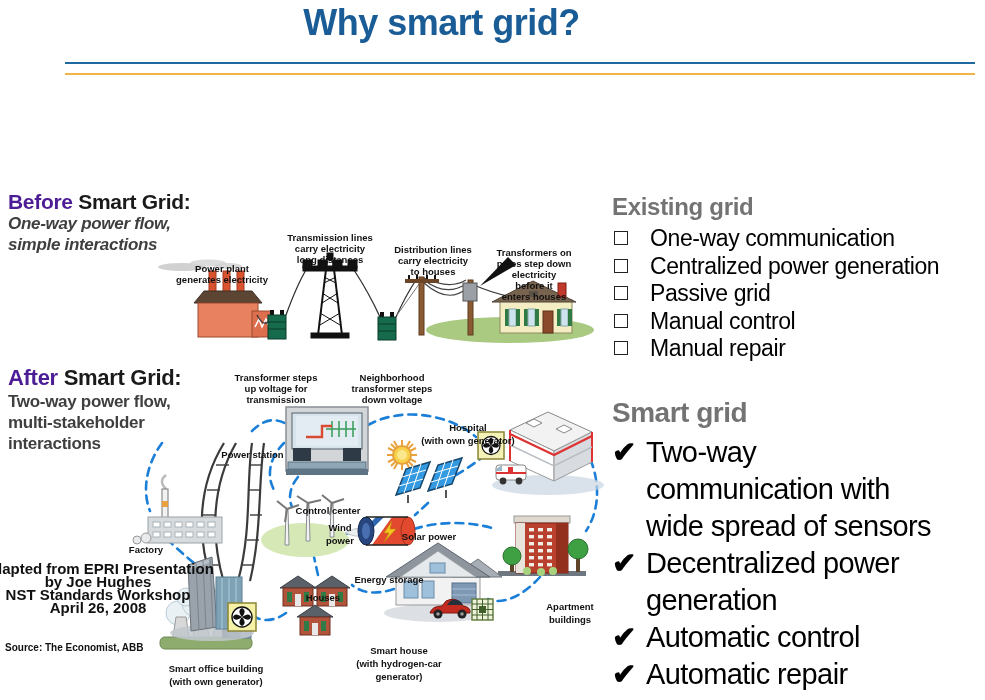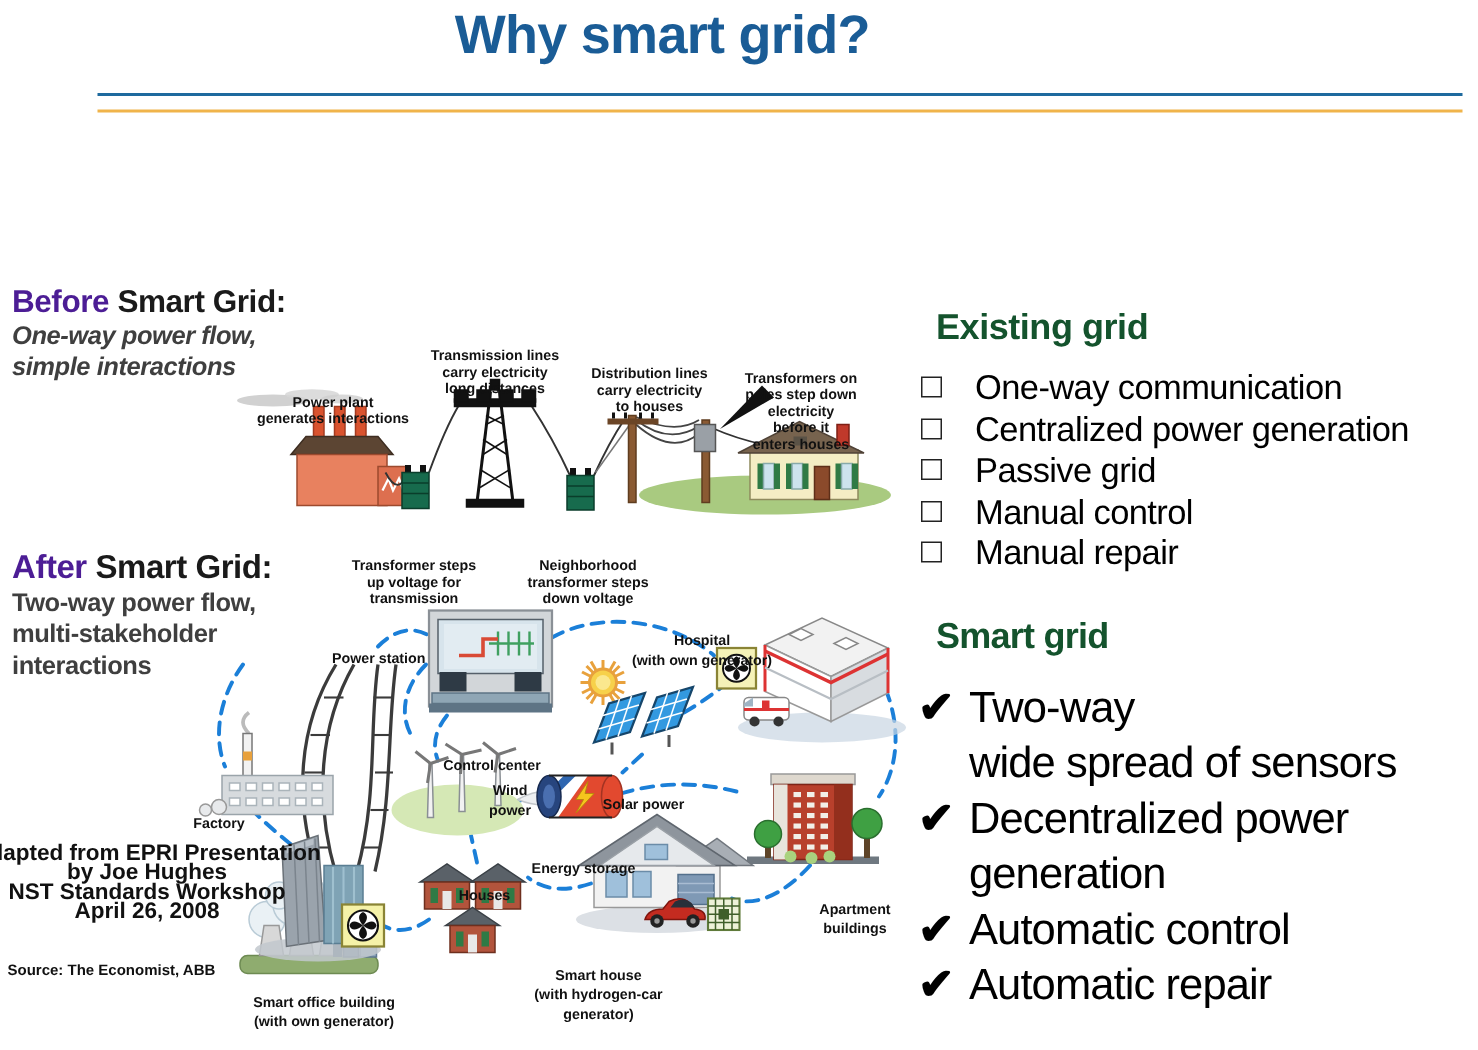--- a/index.html
+++ b/index.html
@@ -28,23 +28,23 @@
   }
   .lbl2{line-height:13px;}
   .credit{
     position:absolute;transform:translateX(-50%);text-align:center;
     font-size:15px;font-weight:bold;line-height:13px;color:#111;white-space:pre-line;
   }
   .source{position:absolute;font-size:10px;font-weight:bold;color:#111;white-space:nowrap;}
 
   
   .panel{position:absolute;left:612px;width:372px;}
-  .sec-title{margin:12px;font-weight:bold;color:#14532d;}
+  .sec-title{margin:0;font-weight:bold;color:#737373;}
   .sec1 .sec-title{font-size:24px;line-height:28px;letter-spacing:-0.3px;}
-  .sec2 .sec-title{font-size:24px;line-height:34px;letter-spacing:-0.5px;}
+  .sec2 .sec-title{font-size:28px;line-height:34px;letter-spacing:-0.5px;}
   ul.plain{list-style:none;margin:4px 0 0 0;padding:0;}
   .exi{display:flex;align-items:flex-start;font-size:23px;line-height:27.5px;letter-spacing:-0.4px;}
   .sq{flex:0 0 auto;width:12px;height:12px;border:1.6px solid #222;margin:6px 22px 0 2px;}
   .smi{display:flex;align-items:flex-start;font-size:29px;line-height:37px;letter-spacing:-0.6px;}
   .chk{flex:0 0 34px;font-weight:bold;font-size:29px;color:#000;}
   .lines div{white-space:nowrap;}
 </style>
 </head>
 <body>
 
@@ -474,39 +474,39 @@
 simple interactions</div>
 
   <div class="dg-head" style="left:8px;top:180px;font-size:22px;">
     <span class="accent">After</span><span class="rest"> Smart Grid:</span>
   </div>
   <div class="dg-sub" style="left:8px;top:206px;">Two-way power flow,
 multi-stakeholder
 interactions</div>
 
   <div class="lbl" style="left:222px;top:50px;">Power plant
-generates interactions</div>
+generates electricity</div>
   <div class="lbl" style="left:330px;top:19px;">Transmission lines
 carry electricity
 long distances</div>
   <div class="lbl" style="left:433px;top:31px;">Distribution lines
 carry electricity
 to houses</div>
   <div class="lbl" style="left:534px;top:34px;">Transformers on
 poles step down
 electricity before it
 enters houses</div>
   <div class="lbl" style="left:276px;top:159px;">Transformer steps
 up voltage for
 transmission</div>
   <div class="lbl" style="left:392px;top:159px;">Neighborhood
 transformer steps
 down voltage</div>
 
-  <div class="lbl lbl2" style="left:237px;top:220px;padding-left:31px;">Power station</div>
+  <div class="lbl lbl2" style="left:237px;top:235px;padding-left:31px;">Power station</div>
   <div class="lbl lbl2" style="left:328px;top:291px;">Control center</div>
   <div class="lbl lbl2" style="left:468px;top:208px;">Hospital
 (with own generator)</div>
   <div class="lbl lbl2" style="left:340px;top:308px;">Wind
 power</div>
   <div class="lbl lbl2" style="left:429px;top:317px;">Solar power</div>
   <div class="lbl lbl2" style="left:389px;top:360px;">Energy storage</div>
   <div class="lbl lbl2" style="left:146px;top:330px;">Factory</div>
   <div class="lbl lbl2" style="left:323px;top:378px;">Houses</div>
   <div class="lbl lbl2" style="left:216px;top:449px;">Smart office building
@@ -550,20 +550,21 @@
   </ul>
 </div>
 
 <div class="panel sec2" style="top:396px;">
   <h2 class="sec-title">Smart grid</h2>
   <ul class="plain">
     <li class="smi">
       <span class="chk">✔</span>
       <div class="lines">
         <div>Two-way</div>
+        <div>communication with</div>
         <div>wide spread of sensors</div>
       </div>
     </li>
     <li class="smi">
       <span class="chk">✔</span>
       <div class="lines">
         <div>Decentralized power</div>
         <div>generation</div>
       </div>
     </li>

